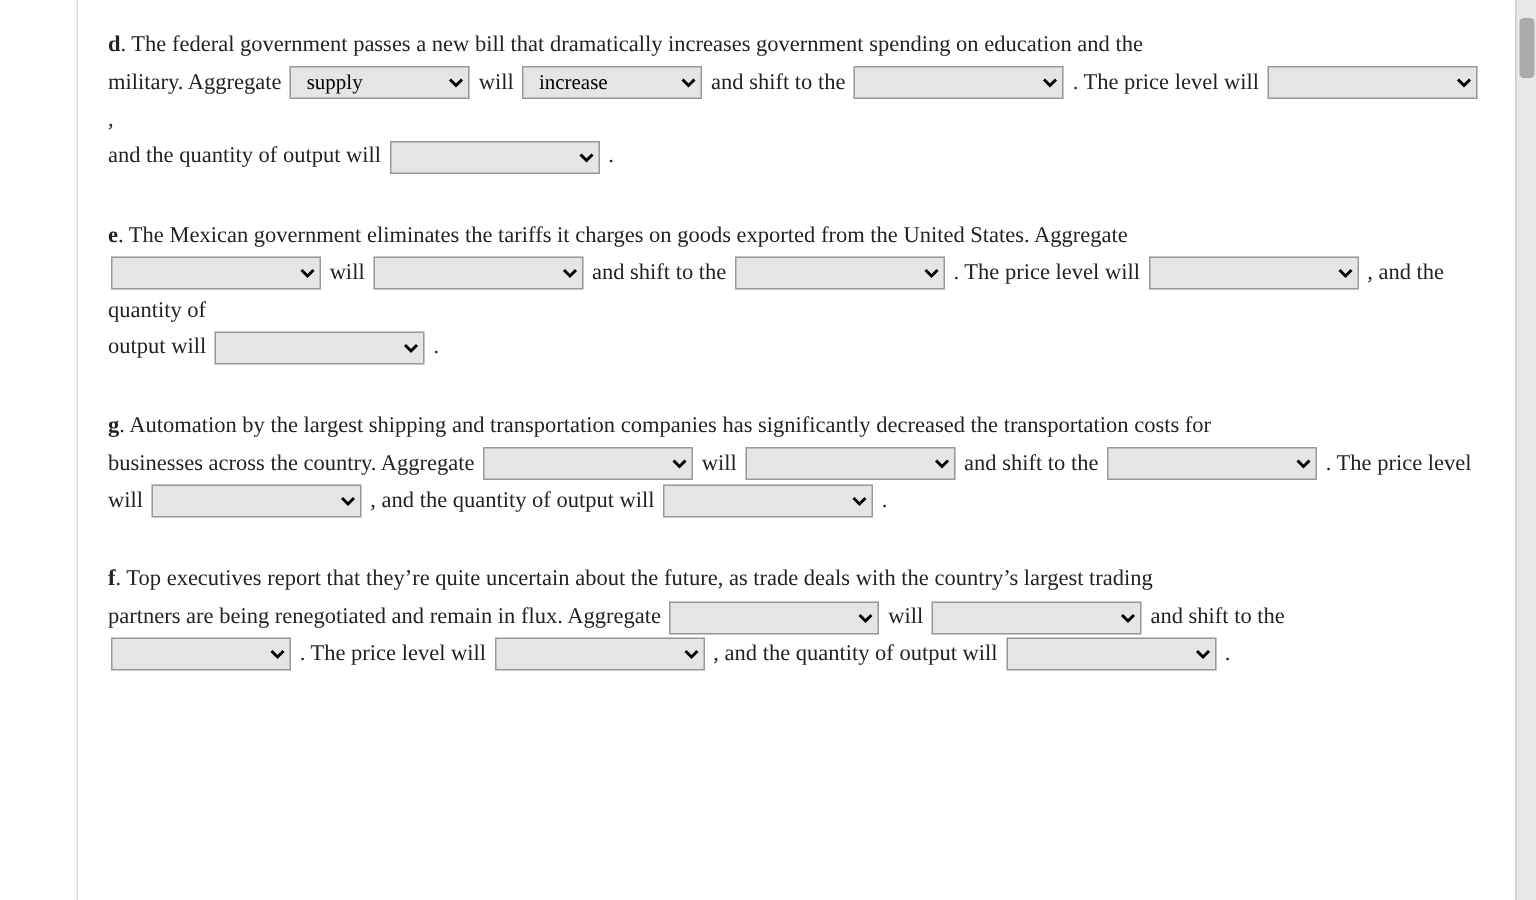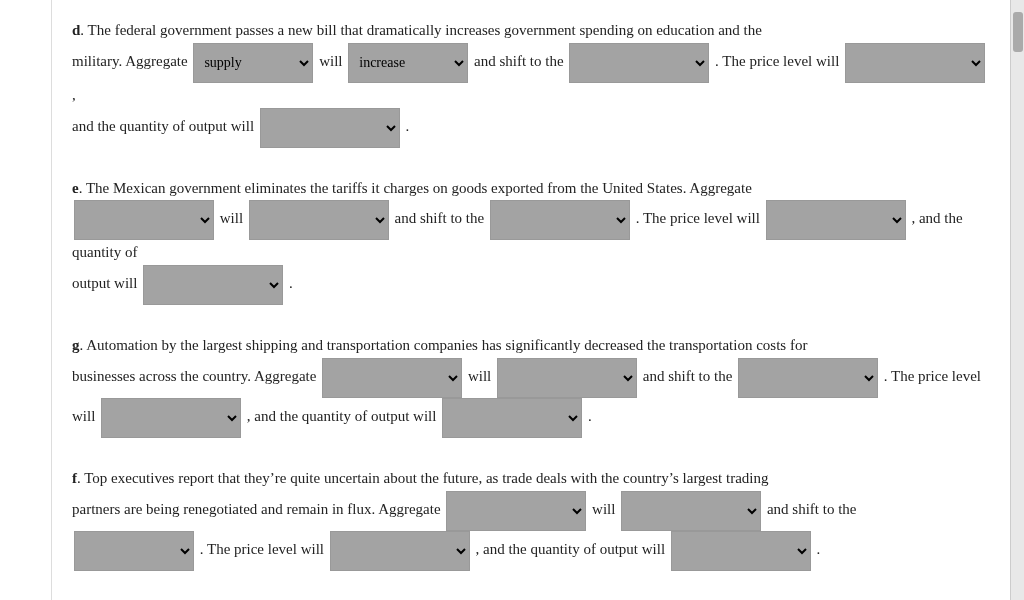--- a/index.html
+++ b/index.html
@@ -64,29 +64,29 @@
 
     .question-text {
       color: #222;
       line-height: 1.65;
     }
 
     .dropdown {
       display: inline-flex;
       align-items: center;
       border: 1px solid #999;
-      background: #a3a3a3;
+      background: #e5e5e5;
       padding: 2px 4px 2px 6px;
       font-size: 14px;
       font-family: Georgia, serif;
       cursor: pointer;
       vertical-align: middle;
       margin: 0 2px;
       min-width: 100px;
-      height: 40px;
+      height: 22px;
       position: relative;
     }
 
     .dropdown-sm {
       min-width: 120px;
     }
 
     .dropdown-md {
       min-width: 140px;
     }

